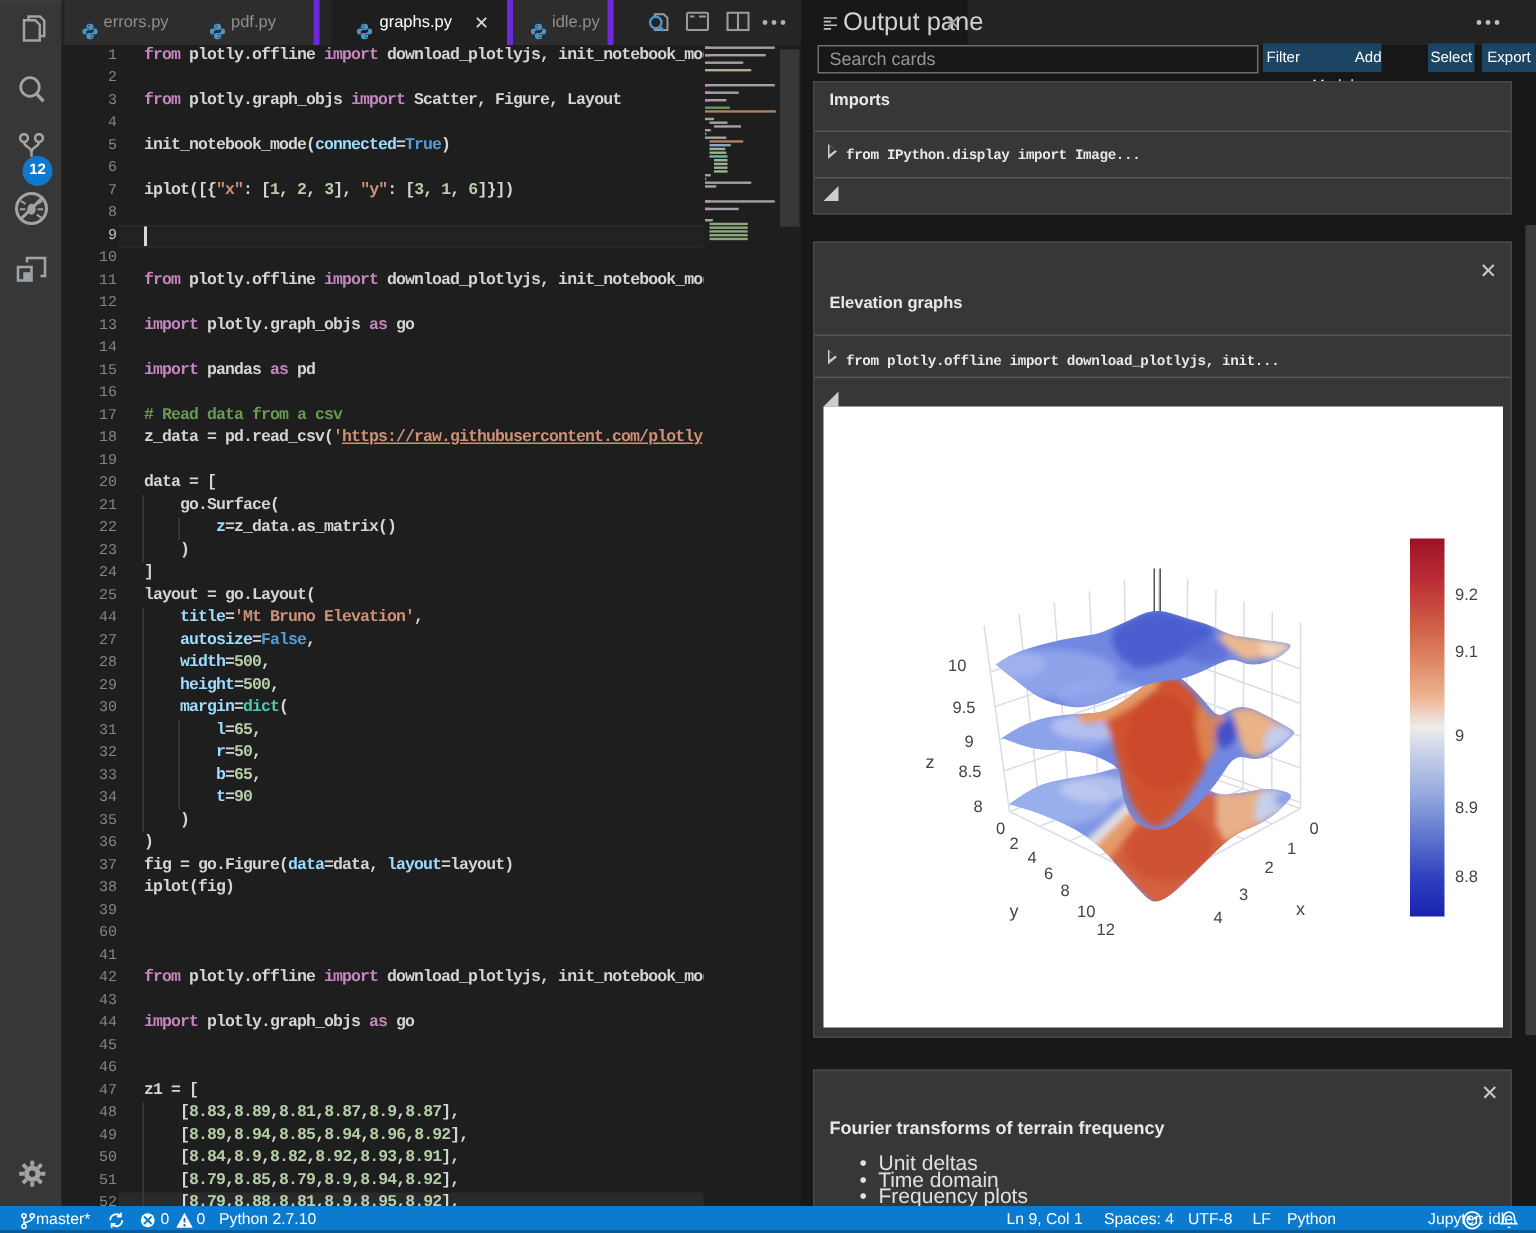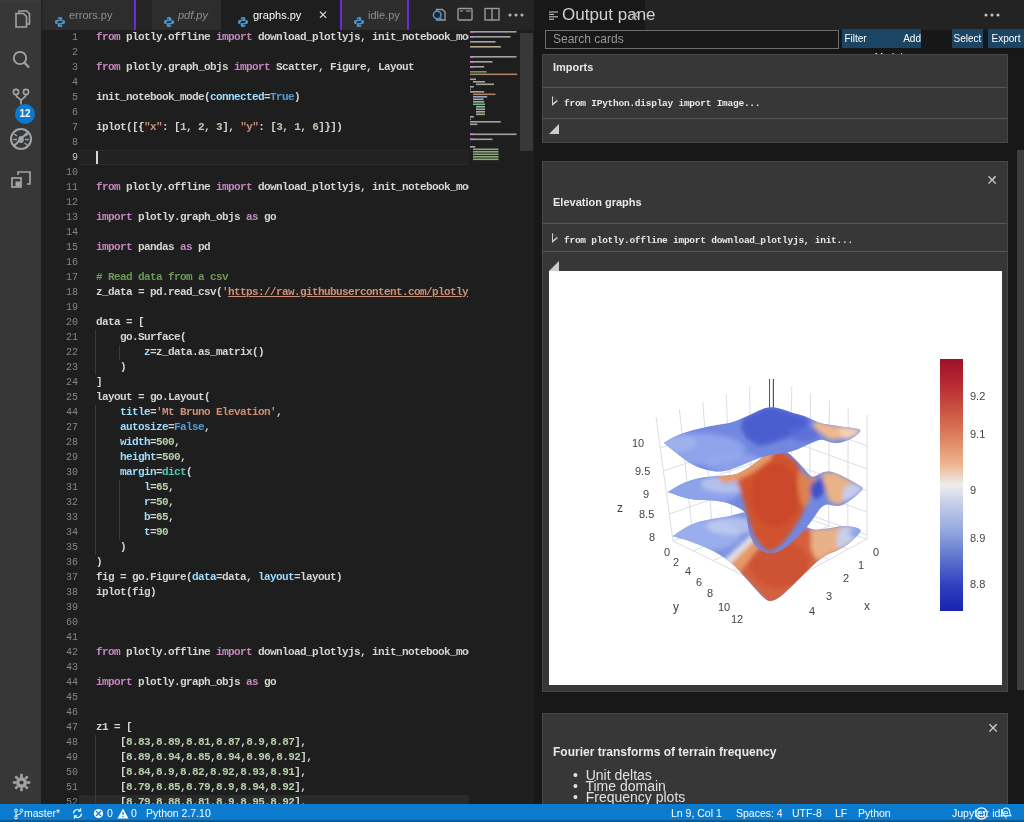--- a/index.html
+++ b/index.html
@@ -5,21 +5,21 @@
   * { margin:0; padding:0; box-sizing:border-box; }
   html,body { width:1024px; height:822px; overflow:hidden; background:#1e1e1e;
     font-family:"Liberation Sans", sans-serif; }
   .abs { position:absolute; }
   #stage { position:relative; width:1024px; height:822px; overflow:hidden; }
 
   #actbar { left:0; top:0; width:41px; height:804px; background:#373737; }
 
   #tabbar { left:41px; top:0; width:493px; height:30px; background:#252526; }
   .tab { position:absolute; top:0; height:30px; background:#2d2d2d; color:#8e8e8e;
-     font-size:11px; line-height:30px; border-right:2px solid #6d28d9; white-space:nowrap; }
+     font-size:11px; line-height:30px; border-right:4px solid #6d28d9; white-space:nowrap; }
   .tab.active { background:#1e1e1e; color:#ffffff; }
   .tab .pyico { position:absolute; left:9px; top:9px; }
   .tab .tname { position:absolute; left:25px; top:0; }
   #topline { left:0; top:0; width:1024px; height:2px; background:#3c3c3c; }
 
   #editor { left:41px; top:30px; width:493px; height:774px; background:#1e1e1e; }
   #gutter { left:43px; top:30px; width:35px; height:774px; color:#858585;
      font-family:"Liberation Mono", monospace; font-size:10px; text-align:right; }
   #gutter div { height:15px; line-height:15px; }
   #code { left:96px; top:30px; width:373px; height:774px;
@@ -119,21 +119,21 @@
   <div id="editor" class="abs"></div>
   <div id="topline" class="abs"></div>
   <div id="tabbar" class="abs"></div>
   <div class="tab" style="left:43px;width:93px;">
       <span class="pyico" style="left:11px"><svg width="12" height="12" viewBox="0 0 16 16">
           <path fill="#4a94c8" d="M7.8 1.2c-2.3 0-2.9 1-2.9 2.2v1.4h3v.5H3.6c-1.4 0-2.4.9-2.4 2.6 0 1.7.9 2.7 2.3 2.7h1.2V8.9c0-1.2 1-2.2 2.2-2.2h2.4c1 0 1.8-.8 1.8-1.8V3.4c0-1.3-1.1-2.2-2.4-2.2zm-1 1.1a.6.6 0 110 1.2.6.6 0 010-1.2z"></path>
           <path fill="#4a94c8" d="M8.2 14.8c2.3 0 2.9-1 2.9-2.2v-1.4h-3v-.5h4.3c1.4 0 2.4-.9 2.4-2.6 0-1.7-.9-2.7-2.3-2.7h-1.2v1.7c0 1.2-1 2.2-2.2 2.2H6.7c-1 0-1.8.8-1.8 1.8v1.5c0 1.3 1.1 2.2 2.4 2.2zm1-1.1a.6.6 0 110-1.2.6.6 0 010 1.2z"></path>
         </svg></span>
       <span class="tname" style="left:26px">errors.py</span>
     </div>
-<div class="tab" style="left:152px;width:85px;font-style:italic;">
+<div class="tab" style="left:128px;width:85px;">
       <span class="pyico" style="left:11px"><svg width="12" height="12" viewBox="0 0 16 16">
           <path fill="#4a94c8" d="M7.8 1.2c-2.3 0-2.9 1-2.9 2.2v1.4h3v.5H3.6c-1.4 0-2.4.9-2.4 2.6 0 1.7.9 2.7 2.3 2.7h1.2V8.9c0-1.2 1-2.2 2.2-2.2h2.4c1 0 1.8-.8 1.8-1.8V3.4c0-1.3-1.1-2.2-2.4-2.2zm-1 1.1a.6.6 0 110 1.2.6.6 0 010-1.2z"></path>
           <path fill="#4a94c8" d="M8.2 14.8c2.3 0 2.9-1 2.9-2.2v-1.4h-3v-.5h4.3c1.4 0 2.4-.9 2.4-2.6 0-1.7-.9-2.7-2.3-2.7h-1.2v1.7c0 1.2-1 2.2-2.2 2.2H6.7c-1 0-1.8.8-1.8 1.8v1.5c0 1.3 1.1 2.2 2.4 2.2zm1-1.1a.6.6 0 110-1.2.6.6 0 010 1.2z"></path>
         </svg></span>
       <span class="tname" style="left:26px">pdf.py</span>
     </div>
 <div class="tab active" style="left:221px;width:121px;">
       <span class="pyico" style="left:16px"><svg width="12" height="12" viewBox="0 0 16 16">
           <path fill="#4a94c8" d="M7.8 1.2c-2.3 0-2.9 1-2.9 2.2v1.4h3v.5H3.6c-1.4 0-2.4.9-2.4 2.6 0 1.7.9 2.7 2.3 2.7h1.2V8.9c0-1.2 1-2.2 2.2-2.2h2.4c1 0 1.8-.8 1.8-1.8V3.4c0-1.3-1.1-2.2-2.4-2.2zm-1 1.1a.6.6 0 110 1.2.6.6 0 010-1.2z"></path>
           <path fill="#4a94c8" d="M8.2 14.8c2.3 0 2.9-1 2.9-2.2v-1.4h-3v-.5h4.3c1.4 0 2.4-.9 2.4-2.6 0-1.7-.9-2.7-2.3-2.7h-1.2v1.7c0 1.2-1 2.2-2.2 2.2H6.7c-1 0-1.8.8-1.8 1.8v1.5c0 1.3 1.1 2.2 2.4 2.2zm1-1.1a.6.6 0 110-1.2.6.6 0 010 1.2z"></path>

